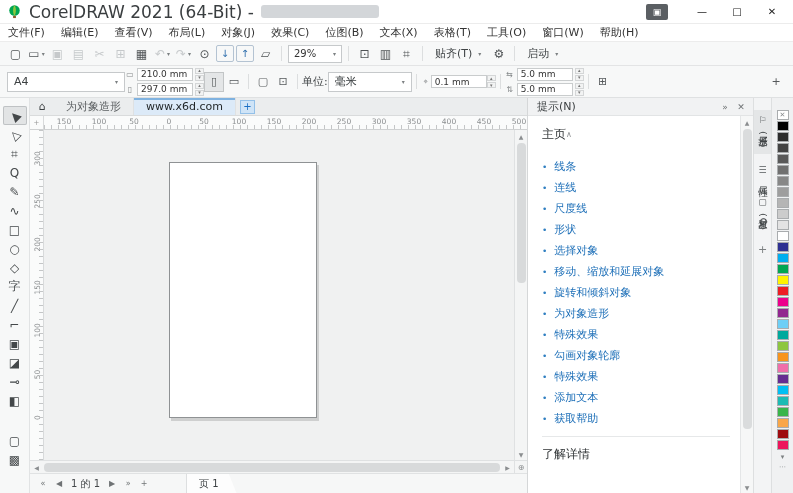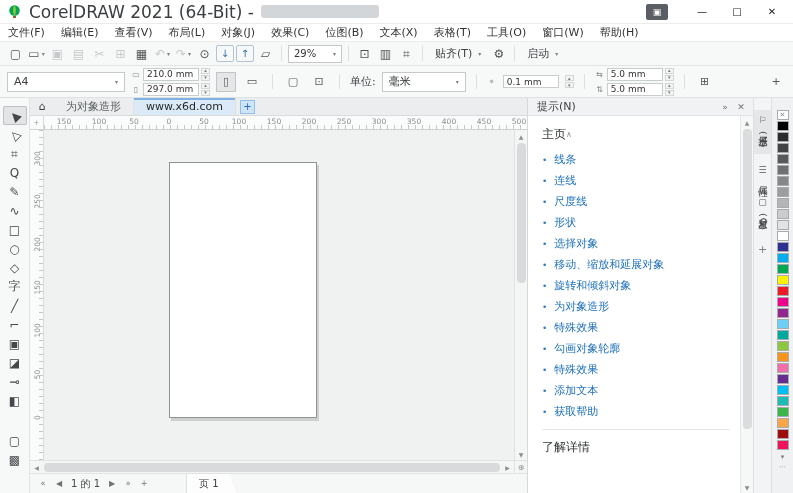--- a/index.html
+++ b/index.html
@@ -19,21 +19,21 @@
   
   .toolbar{height:24px;background:#f7f8f8;border-bottom:1px solid #e3e4e5;display:flex;align-items:center;padding:0 6px;gap:2px;flex:0 0 auto}
   .tbtn{height:19px;min-width:19px;display:inline-flex;align-items:center;justify-content:center;color:#4f5355;font-size:12px;border-radius:2px}
   .tbtn.disabled{color:#c6c9cb}
   .tbtn.boxed{border:1px solid #b4c3d2;color:#2f6fad;font-size:10px;min-width:18px;height:17px}
   .dd{font-size:6px;color:#7c8082;margin-left:2px}
   .sep{width:1px;height:15px;background:#dcdedf;margin:0 4px;flex:0 0 auto}
   .combo{height:18px;min-width:54px;background:#fff;border:1px solid #c6c9cb;display:inline-flex;align-items:center;justify-content:space-between;padding:0 5px;font-size:10px;color:#333}
   .txtbtn{display:inline-flex;align-items:center;gap:4px;padding:0 6px;font-size:11px;color:#3f4345;height:19px}
   
-  .propbar{height:32px;background:#f7f8f8;border-bottom:1px solid #dfe1e2;display:flex;align-items:center;padding:0 7px;gap:6px;flex:0 0 auto}
+  .propbar{height:32px;background:#f7f8f8;border-bottom:1px solid #dfe1e2;display:flex;align-items:center;padding:0 7px;flex:0 0 auto}
   .pcombo{width:118px;height:20px;background:#fff;border:1px solid #c6c9cb;display:flex;align-items:center;justify-content:space-between;padding:0 6px;font-size:11px}
   .ucombo{width:84px}
   .stack{display:flex;flex-direction:column;gap:2px}
   .sizerow{display:flex;align-items:center;gap:2px}
   .fico{font-size:8px;color:#85888a;width:10px;text-align:center}
   .nfield{width:56px;height:13px;border:1px solid #c9cccd;background:#fff;font-size:9px;padding:0 3px;color:#333;font-family:inherit;outline:none}
   .stepcol{display:flex;flex-direction:column;gap:1px}
   .stepcol span{font-size:5px;color:#777;width:9px;height:6px;display:flex;align-items:center;justify-content:center;border:1px solid #d4d6d7;background:#f2f3f3;line-height:1}
   .pbtn{width:20px;height:20px;border:1px solid transparent;display:flex;align-items:center;justify-content:center;color:#55595b;font-size:11px}
   .pbtn.active{background:#e4e6e7;border-color:#c2c5c6}
@@ -78,21 +78,21 @@
   .nav-btn{width:16px;height:16px;display:flex;align-items:center;justify-content:center;font-size:8px;color:#6f7375}
   .page-info{margin:0 4px;font-size:10px;color:#44484a;white-space:nowrap}
   .page-tab{margin-left:34px;height:20px;display:flex;align-items:center;padding:0 18px 0 12px;background:#fdfdfd;border-left:1px solid #d9dbdc;font-size:10px;color:#3c4042;clip-path:polygon(0 0,calc(100% - 8px) 0,100% 100%,0 100%)}
   
   .docker{width:226px;background:#fff;border-left:1px solid #d5d7d8;display:flex;flex-direction:column;flex:0 0 auto}
   .docker-header{height:18px;display:flex;align-items:center;padding:0 4px 0 9px;font-size:11px;color:#3a3e40;background:#f1f2f3;border-bottom:1px solid #e2e4e5;flex:0 0 auto}
   .dh-btn{width:16px;text-align:center;font-size:9px;color:#6f7375}
   .dh-first{margin-left:auto}
   .docker-body{flex:1;display:flex;min-height:0}
   .docker-content{flex:1;padding:10px 10px 8px 14px;overflow:hidden}
-  .sec-head{display:flex;align-items:center;justify-content:flex-start;margin-bottom:9px}
+  .sec-head{display:flex;align-items:center;justify-content:flex-start;margin-bottom:16px}
   .sec-title,.more-title{font-size:12px;color:#2f3335}
   .collapse{font-size:8px;color:#8b8e90}
   .intro{font-size:11px;color:#55595b;line-height:1.55;margin-bottom:9px}
   .topics{list-style:none}
   .topics li{display:flex;align-items:center;margin-bottom:6px;font-size:11px}
   .bullet{color:#2f7fc1;margin-right:7px;font-size:9px}
   .topic-link{color:#1d6fb8}
   .divider{border-top:1px solid #e6e8e9;margin:10px 0 9px}
   .more-title{margin-bottom:10px}
   .docker-scroll{width:13px;border-left:1px solid #e4e6e7;background:#f6f7f7;display:flex;flex-direction:column;align-items:center;flex:0 0 auto}

